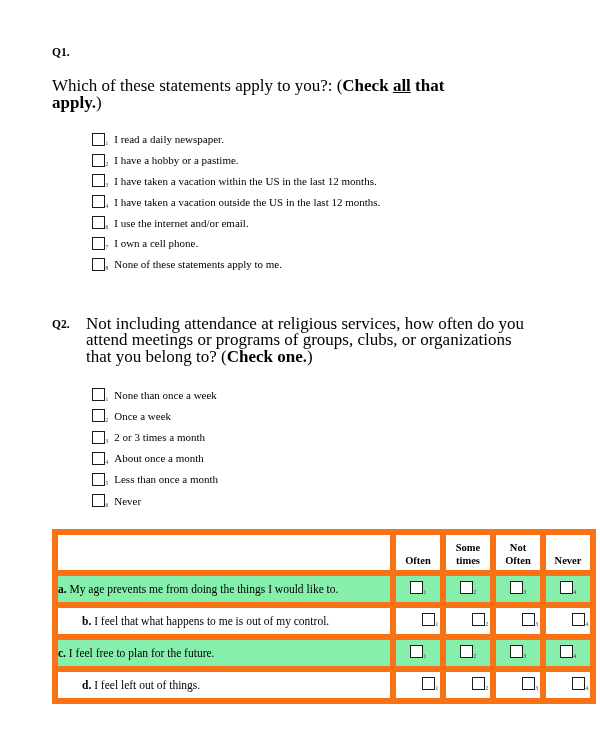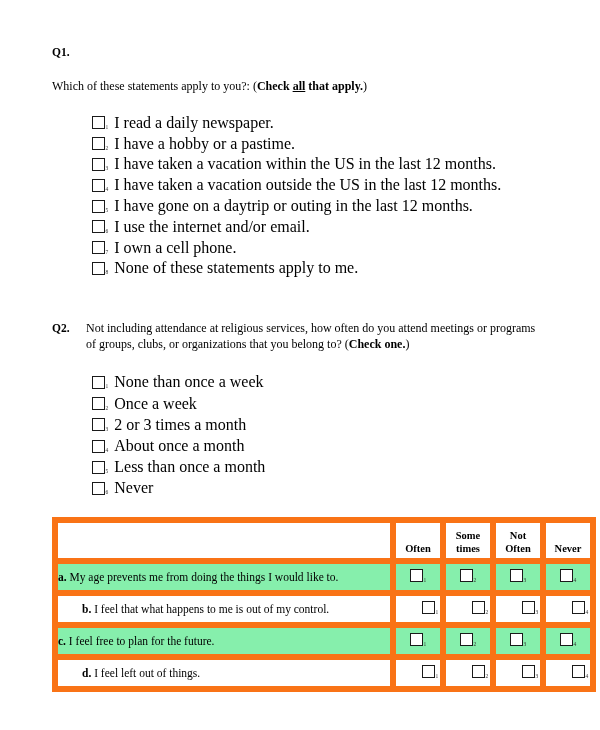--- a/index.html
+++ b/index.html
@@ -29,21 +29,21 @@
     align-items: flex-start;
   }
   .q-label {
     font-weight: bold;
     font-size: 11.5px;
     line-height: 16px;
     flex: 0 0 34px;
     white-space: nowrap;
   }
   .q-text {
-    font-size: 12px;
+    font-size: 17px;
     line-height: 16.5px;
     flex: 1 1 auto;
   }
   .q-text b { font-weight: bold; }
   .q-text u { text-decoration: underline; }
 
   #q1-block { margin-top: 0; flex-direction: column; }
   #q1-text { max-width: 420px; }
   #q2-block { margin-top: 41px; }
   #q2-text { max-width: 455px; }
@@ -79,21 +79,21 @@
   }
   .sub {
     font-size: 5.5px;
     line-height: 5.5px;
     color: #333333;
     padding-left: 0.5px;
     position: relative;
     top: 1px;
   }
   .option-label {
-    font-size: 16px;
+    font-size: 11px;
     line-height: 14px;
     padding-left: 6px;
     white-space: nowrap;
   }
 
   
   .q3-table-wrap { margin-top: 18px; }
   table.q3 {
     border-collapse: collapse;
     width: 510px;
@@ -173,27 +173,20 @@
     <div class="option-row">
       <span class="checkbox-wrap">
           <span class="checkbox"></span>
           <span class="sub">4</span>
         </span>
       <span class="option-label">I have taken a vacation outside the US in the last 12 months.</span>
     </div>
     <div class="option-row">
       <span class="checkbox-wrap">
           <span class="checkbox"></span>
-          <span class="sub">5</span>
-        </span>
-      <span class="option-label">I have gone on a daytrip or outing in the last 12 months.</span>
-    </div>
-    <div class="option-row">
-      <span class="checkbox-wrap">
-          <span class="checkbox"></span>
           <span class="sub">6</span>
         </span>
       <span class="option-label">I use the internet and/or email.</span>
     </div>
     <div class="option-row">
       <span class="checkbox-wrap">
           <span class="checkbox"></span>
           <span class="sub">7</span>
         </span>
       <span class="option-label">I own a cell phone.</span>

